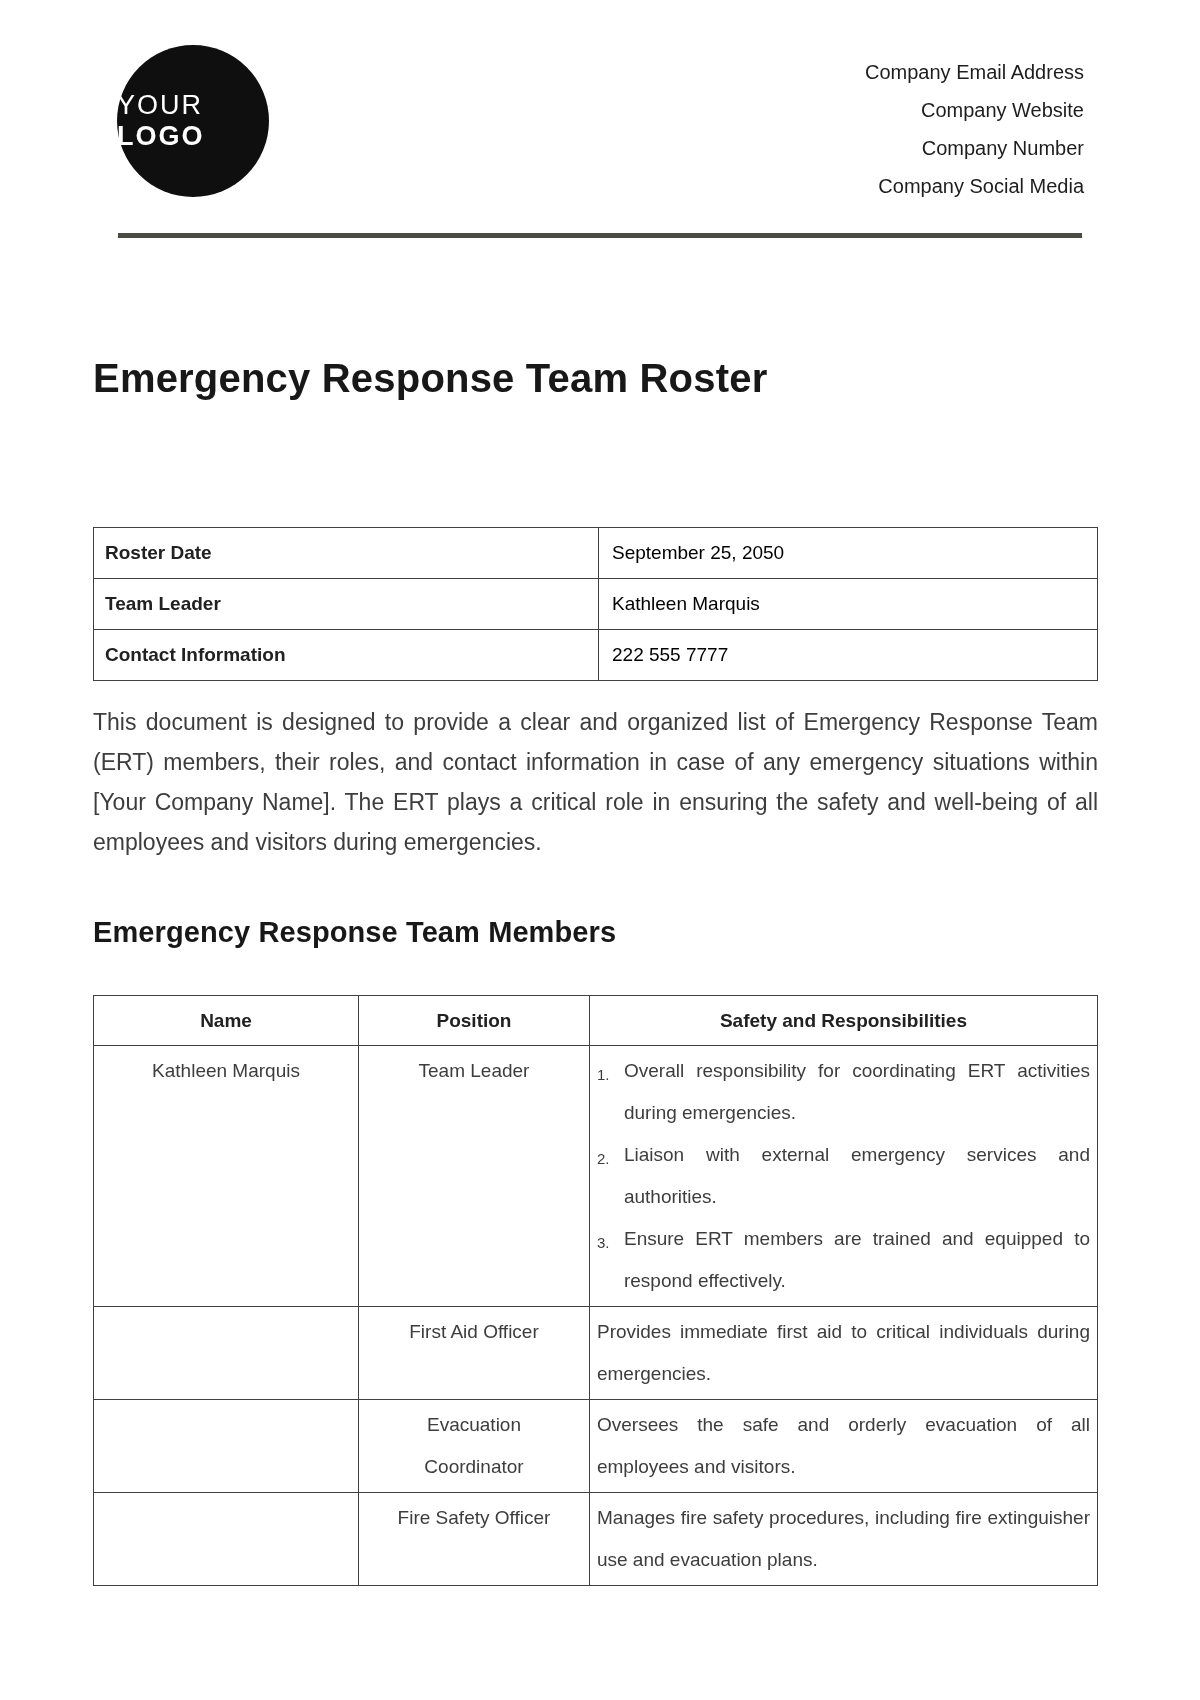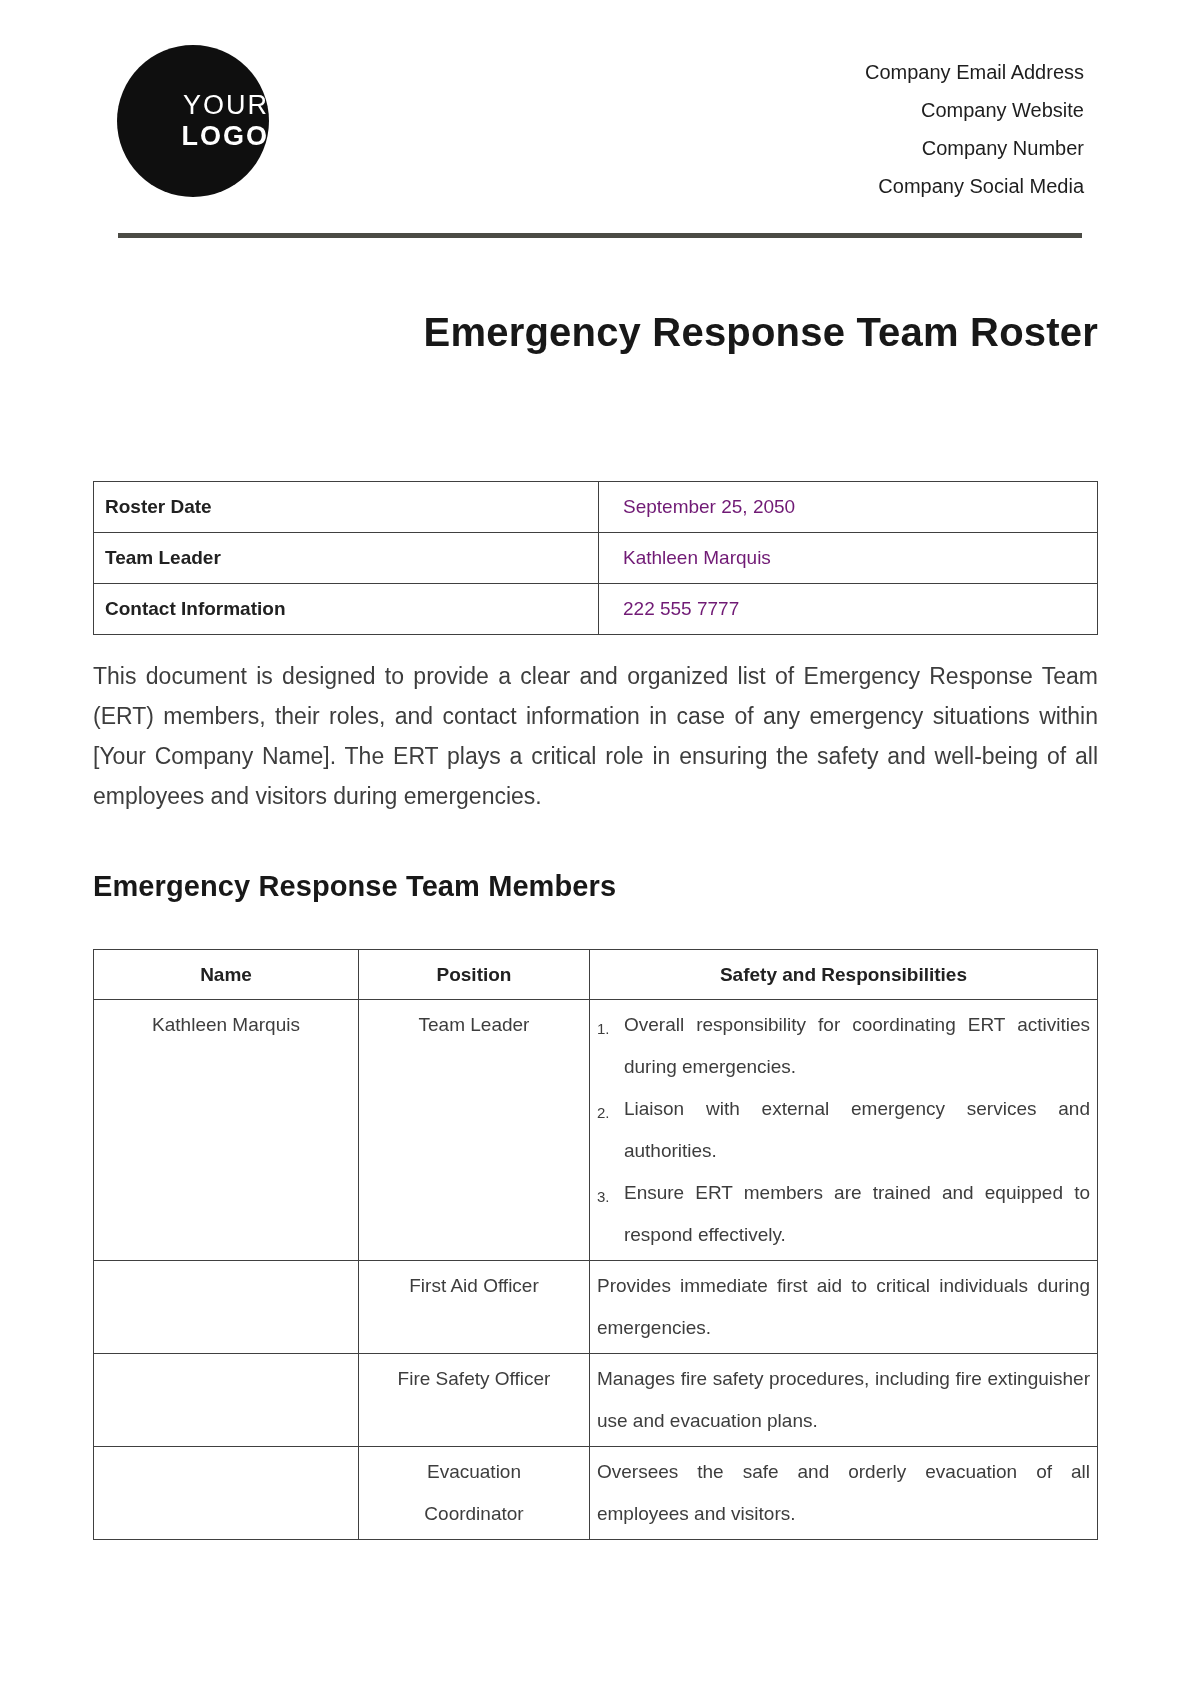--- a/index.html
+++ b/index.html
@@ -23,21 +23,21 @@
     justify-content: space-between;
     align-items: flex-start;
     padding-top: 45px;
   }
   .logo-circle {
     width: 152px; height: 152px;
     margin-left: 24px;
     border-radius: 50%;
     background: #0f0f0f;
     display: flex; flex-direction: column;
-    align-items: flex-end; justify-content: center;
+    align-items: flex-start; justify-content: center;
     color: #ffffff;
   }
   .logo-line1 {
     font-size: 27px; font-weight: 300; letter-spacing: 2px; line-height: 30px;
   }
   .logo-line2 {
     font-size: 27px; font-weight: 700; letter-spacing: 2px; line-height: 32px;
   }
   .company-info {
     text-align: right;
@@ -48,22 +48,22 @@
     color: #1e1e1e;
   }
   .rule {
     height: 5px;
     background: #4b4b45;
     margin: 28px 16px 0 25px;
   }
 
   
   .doc-title {
-    margin-top: 70px;
-    text-align: right;
+    margin-top: 116px;
+    text-align: left;
     font-size: 40px;
     line-height: 48px;
     font-weight: 700;
     color: #181818;
     letter-spacing: 0.2px;
   }
 
   
   table {
     width: 100%;
@@ -79,22 +79,22 @@
     font-size: 19px;
     vertical-align: middle;
   }
   .info-table .label-cell {
     width: 50.3%;
     padding-left: 11px;
     font-weight: 700;
     color: #212121;
   }
   .info-table .value-cell {
-    padding-left: 24px;
-    color: #701a75;
+    padding-left: 13px;
+    color: #000000;
   }
 
   
   .section-heading {
     font-size: 29px;
     line-height: 36px;
     font-weight: 700;
     color: #181818;
     letter-spacing: 0.1px;
   }
@@ -215,24 +215,24 @@
           </ol>
         </td>
       </tr>
       <tr>
         <td class="cell-center"></td>
         <td class="cell-center">First Aid Officer</td>
         <td class="roles-cell">Provides immediate first aid to critical individuals during emergencies.</td>
       </tr>
       <tr>
         <td class="cell-center"></td>
+        <td class="cell-center">Evacuation Coordinator</td>
+        <td class="roles-cell">Oversees the safe and orderly evacuation of all employees and visitors.</td>
+      </tr>
+      <tr>
+        <td class="cell-center"></td>
         <td class="cell-center">Fire Safety Officer</td>
         <td class="roles-cell">Manages fire safety procedures, including fire extinguisher use and evacuation plans.</td>
       </tr>
-      <tr>
-        <td class="cell-center"></td>
-        <td class="cell-center">Evacuation Coordinator</td>
-        <td class="roles-cell">Oversees the safe and orderly evacuation of all employees and visitors.</td>
-      </tr>
     </tbody>
   </table>
 
 </div>
 
 </body></html>

